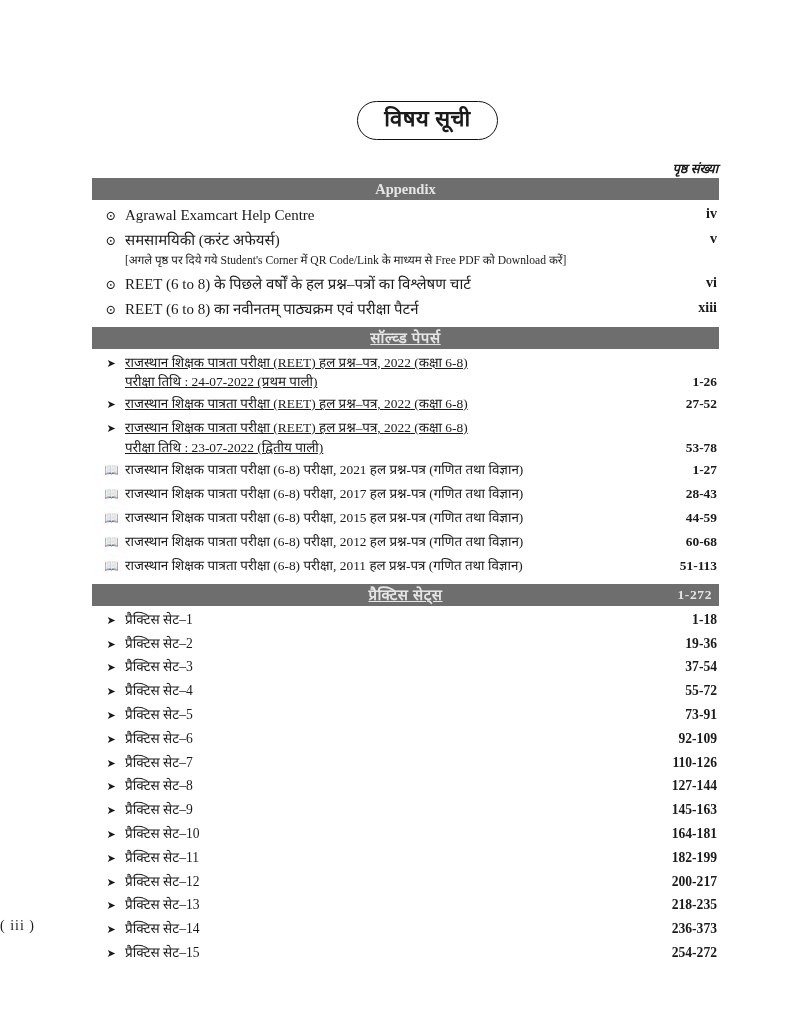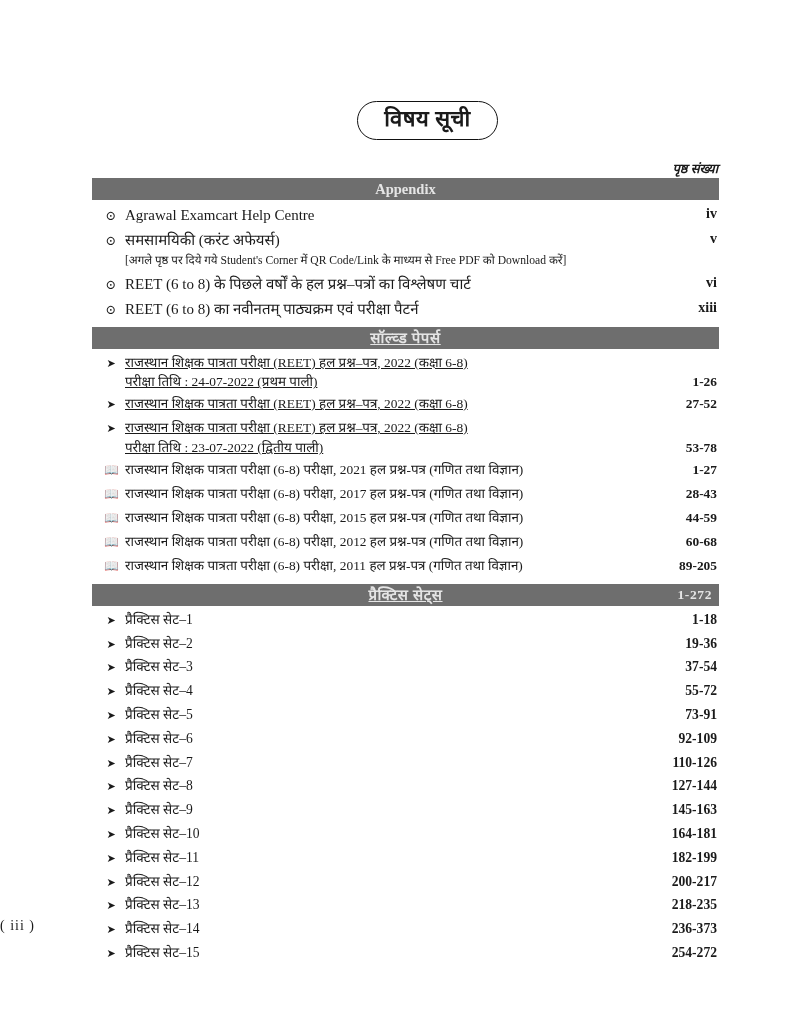--- a/index.html
+++ b/index.html
@@ -310,21 +310,21 @@
           </div>
         </div>
         <div class="row">
           <div class="row-main">
             <div class="row-left">
               <span class="bullet book">📖</span>
               <div class="stack">
                 <div class="row-text">राजस्थान शिक्षक पात्रता परीक्षा (6-8) परीक्षा, 2011 हल प्रश्न-पत्र (गणित तथा विज्ञान)</div>
               </div>
             </div>
-            <div class="row-pages">89-205</div>
+            <div class="row-pages">51-113</div>
           </div>
         </div>
         <div class="spacer-sm"></div>
       </div>
       <div class="band devanagari"><span>प्रैक्टिस सेट्स</span><span class="band-pages">1-272</span></div>
       <div class="rows sets-rows">
         <div class="spacer-xs"></div>
         <div class="row">
           <div class="row-main">
             <div class="row-left">

